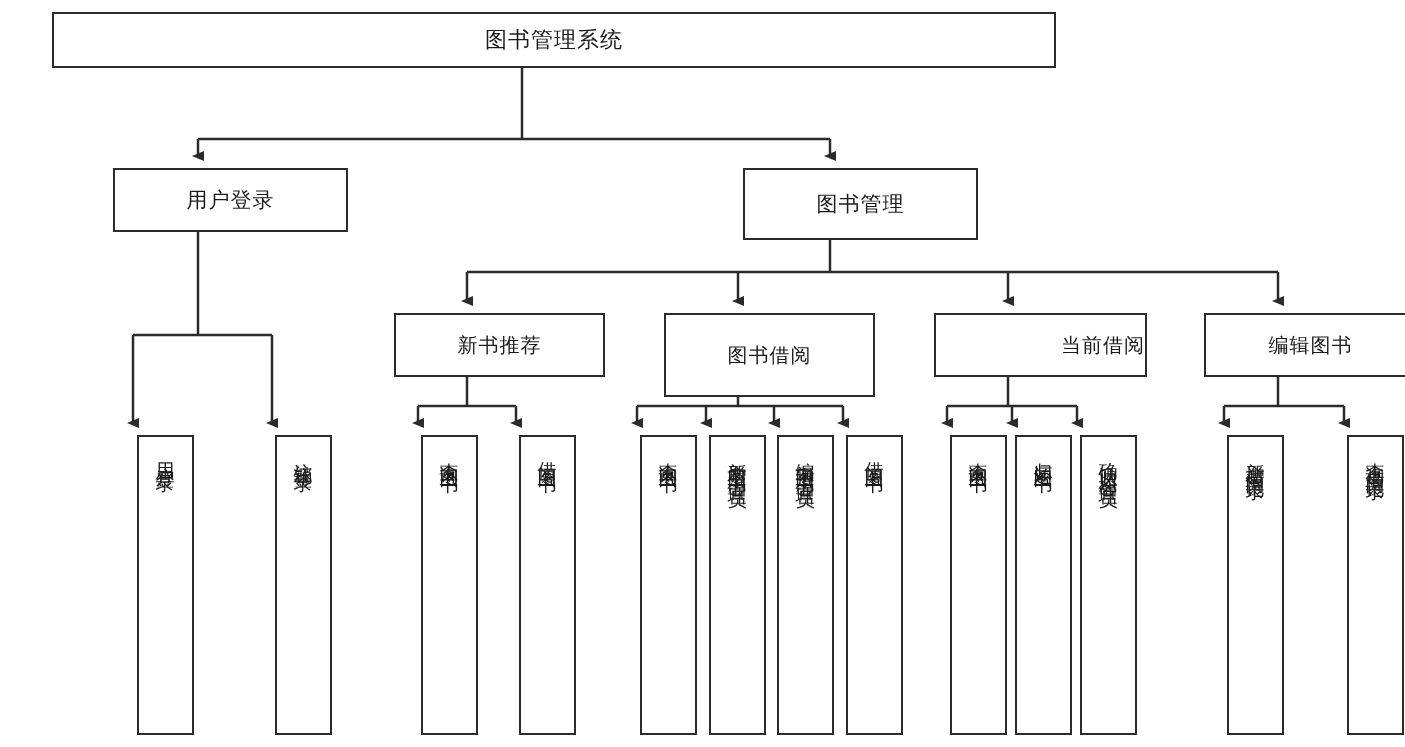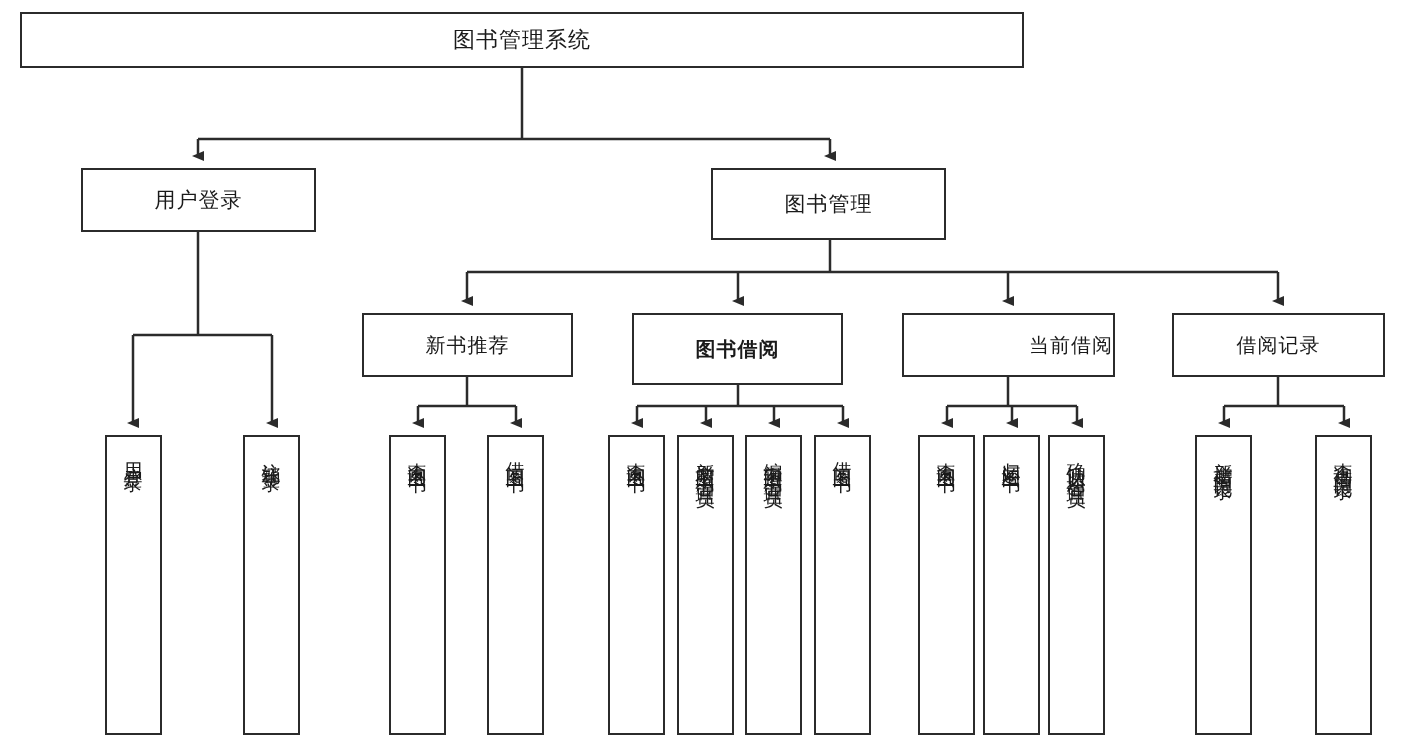--- a/index.html
+++ b/index.html
@@ -22,20 +22,21 @@
   }
   .node{
     position:absolute;
     box-sizing:border-box;
     background:#ffffff;
     border:2px solid #2b2b2b;
     display:flex;
     align-items:center;
     justify-content:center;
     color:#1a1a1a;
+    margin-left:32px;
   }
   .node.root{
     font-size:22px;
     letter-spacing:1px;
   }
   .node.lvl2{
     font-size:21px;
     letter-spacing:1px;
   }
   .node.lvl3{
@@ -129,28 +130,28 @@
   <div class="node lvl2" style="left:81px;top:168px;width:235px;height:64px;">
     <span>用户登录</span>
   </div>
   <div class="node lvl2" style="left:711px;top:168px;width:235px;height:72px;">
     <span>图书管理</span>
   </div>
 
   <div class="node lvl3" style="left:362px;top:313px;width:211px;height:64px;">
     <span>新书推荐</span>
   </div>
-  <div class="node lvl3" style="left:632px;top:313px;width:211px;height:72px;font-weight:bold;">
+  <div class="node lvl3" style="left:632px;top:313px;width:211px;height:84px;">
     <span>图书借阅</span>
   </div>
   <div class="node lvl3" style="left:902px;top:313px;width:213px;height:64px;justify-content:flex-end;">
     <span>当前借阅</span>
   </div>
   <div class="node lvl3" style="left:1172px;top:313px;width:213px;height:64px;">
-    <span>借阅记录</span>
+    <span>编辑图书</span>
   </div>
 
   <div class="node leaf" style="left:105px;top:435px;width:57px;height:300px;">
     <span class="vtext">用户登录</span>
   </div>
   <div class="node leaf" style="left:243px;top:435px;width:57px;height:300px;">
     <span class="vtext">注销登录</span>
   </div>
 
   <div class="node leaf" style="left:389px;top:435px;width:57px;height:300px;">

